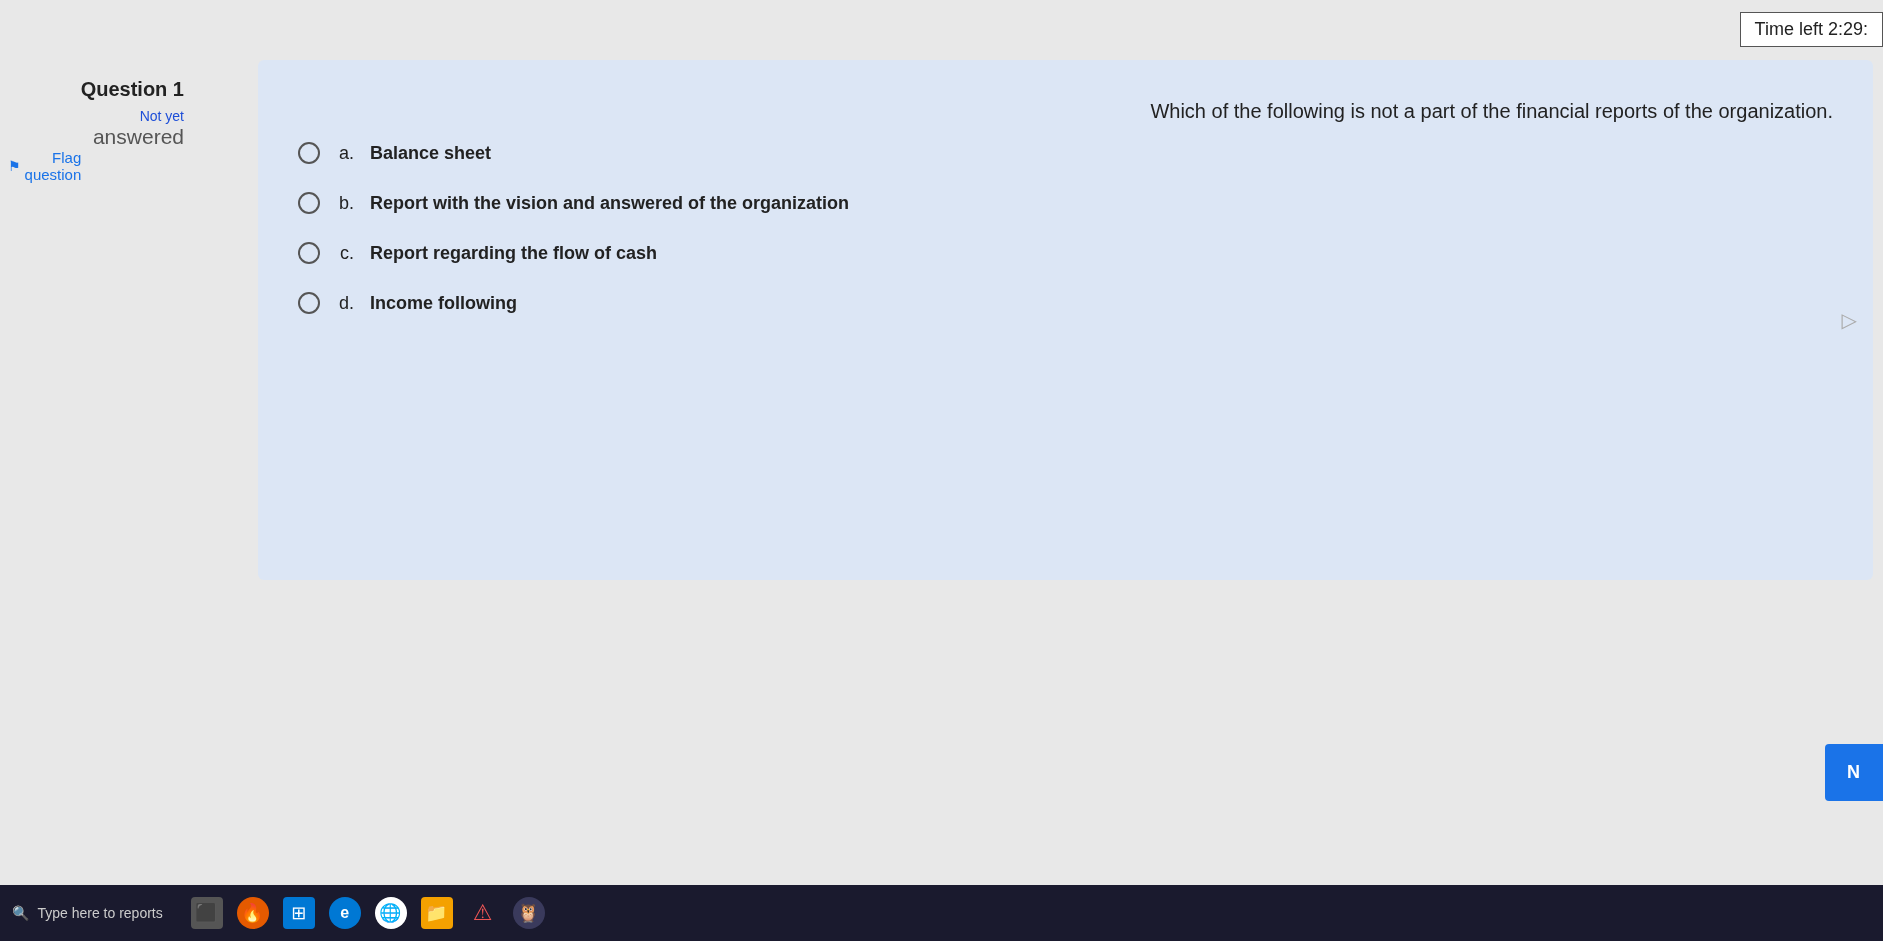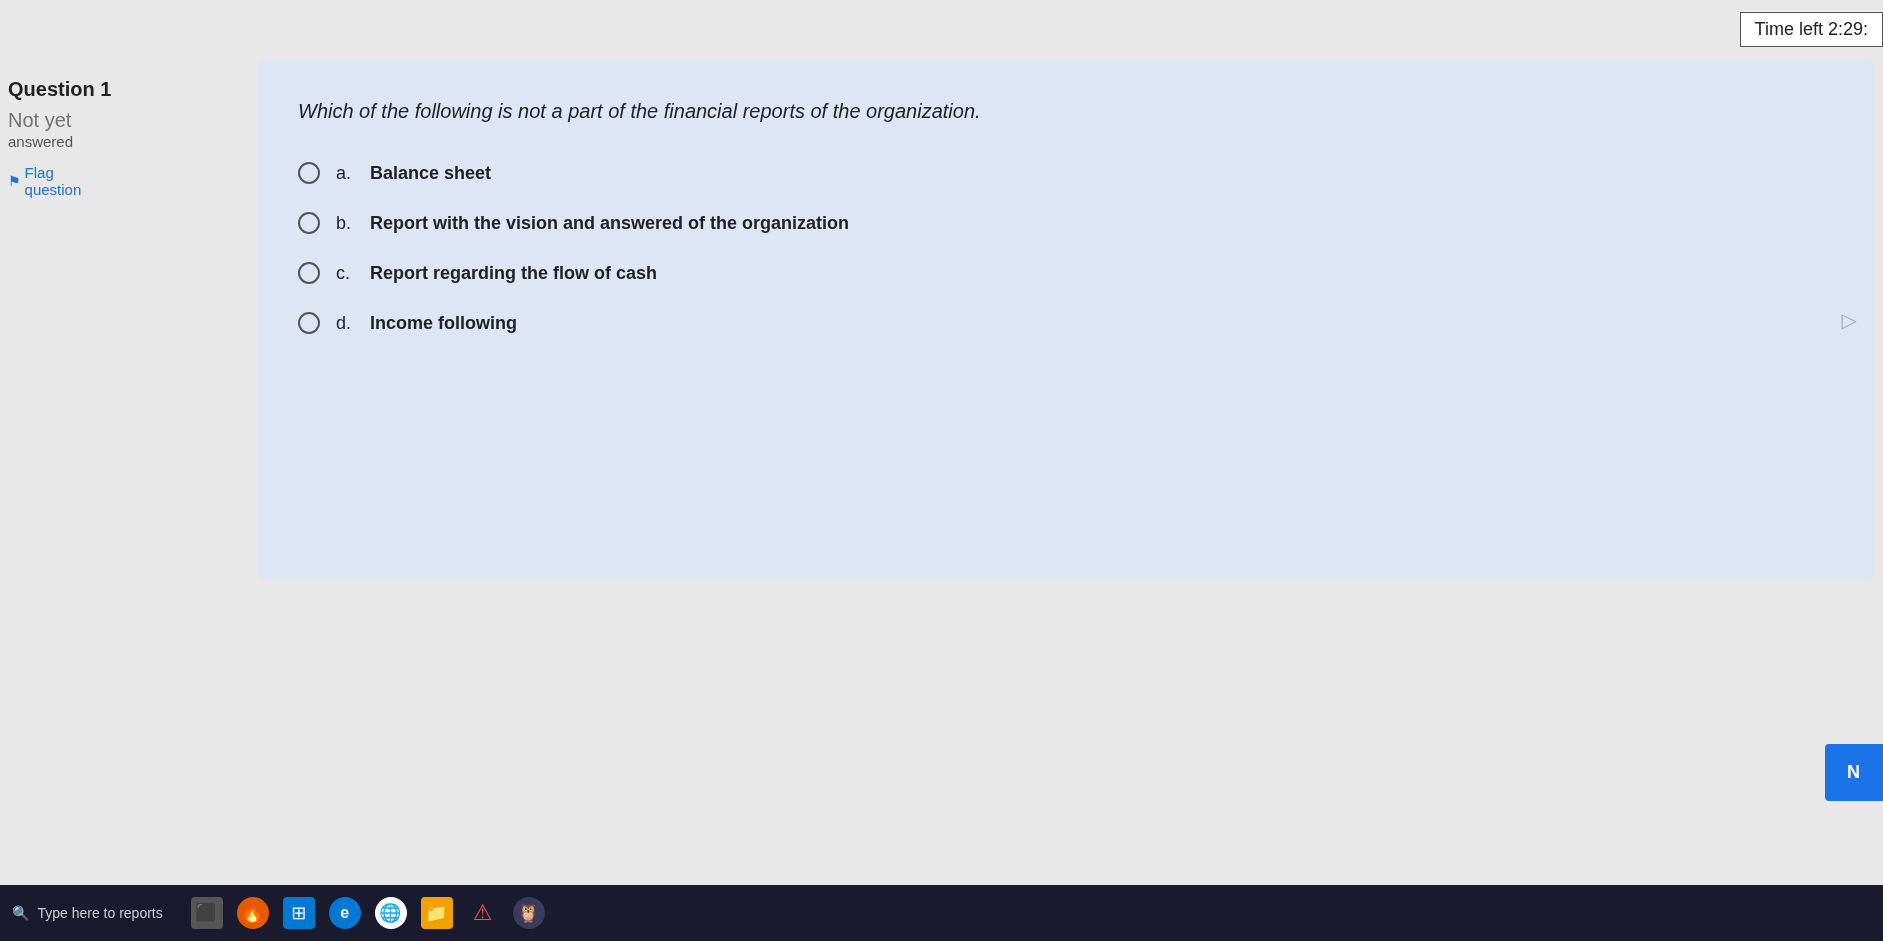--- a/index.html
+++ b/index.html
@@ -1,15 +1,15 @@
 <!DOCTYPE html>
 <html><head>
   <meta charset="utf-8">
   <style>
-    * { margin: 0; padding: 0; box-sizing: border-box; }
+    * { margin: 0; padding: 0; box-sizing: border-box; text-align: right; }
     body {
       font-family: Arial, sans-serif;
       background-color: #e8e8e8;
       width: 1883px;
       height: 941px;
       overflow: hidden;
       position: relative;
     }
 
     
@@ -43,29 +43,29 @@
     }
 
     .question-label {
       font-size: 20px;
       font-weight: bold;
       color: #222;
       margin-bottom: 6px;
     }
 
     .not-yet {
-      font-size: 20px;
-      color: #737373;
+      font-size: 14px;
+      color: #1d4ed8;
       line-height: 1.3;
     }
 
     .answered {
-      font-size: 15px;
+      font-size: 21px;
       color: #555;
-      margin-bottom: 14px;
+      margin-bottom: 0;
     }
 
     .flag-link {
       display: flex;
       align-items: center;
       gap: 4px;
       color: #1a73e8;
       font-size: 15px;
       cursor: pointer;
       text-decoration: none;
@@ -82,23 +82,22 @@
       border-radius: 6px;
       margin: 0 10px;
       padding: 36px 40px 40px 40px;
       position: relative;
       max-height: 520px;
     }
 
     .question-text {
       font-size: 20px;
       color: #222;
-      margin-bottom: 36px;
+      margin-bottom: 16px;
       line-height: 1.5;
-      font-style: italic;
     }
 
     .options-list {
       list-style: none;
       display: flex;
       flex-direction: column;
       gap: 28px;
     }
 
     .option-item {

